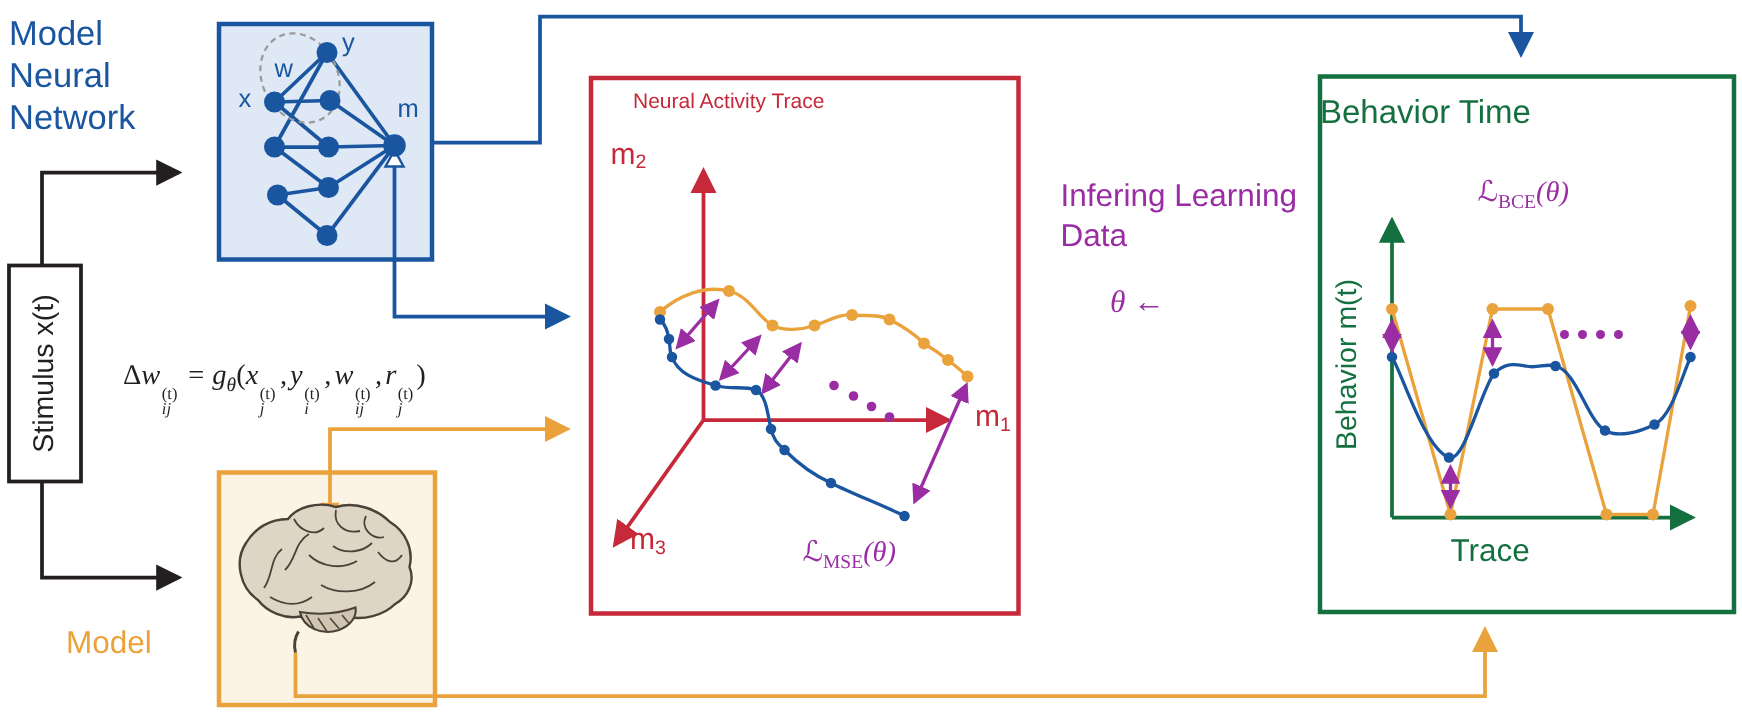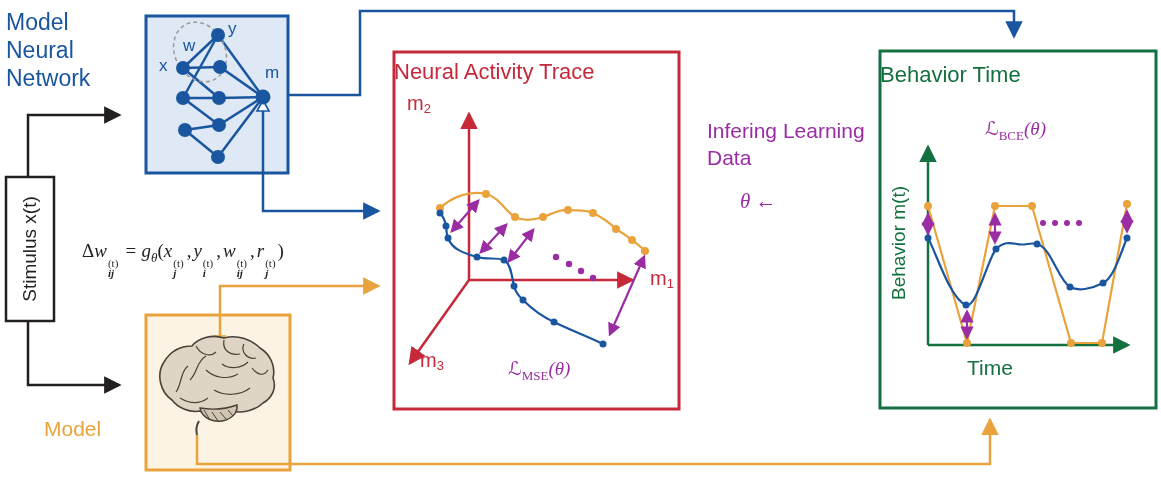--- a/index.html
+++ b/index.html
@@ -13,21 +13,21 @@
   .green{color:#157040;}
   .orange{color:#eaa33c;}
   .purple{color:#9a2da4;}
   .black{color:#231f20;}
   .rot{transform:translate(-50%,-50%) rotate(-90deg);transform-origin:center;white-space:nowrap;}
   .mi{font-family:"Liberation Serif","DejaVu Serif","DejaVu Sans",serif;font-style:italic;}
   .up{font-family:"Liberation Serif","DejaVu Serif","DejaVu Sans",serif;font-style:normal;}
   .loss{font-family:"DejaVu Serif","DejaVu Sans",serif;font-style:italic;}
   .ss{display:inline-flex;flex-direction:column;align-items:flex-start;vertical-align:-0.5em;line-height:0.95;margin:0 2px 0 1px;}
   .ss .sp{font-size:11px;font-style:normal;font-family:"Liberation Serif","DejaVu Serif",serif;}
-  .ss .sb{font-size:11px;font-weight:bold;}
+  .ss .sb{font-size:11px;}
   .sub1{font-size:13px;vertical-align:-0.35em;}
   .subAx{font-size:13px;vertical-align:-0.25em;}
   .sep{margin:0 2px 0 1px;}
   .eq{font-size:19px;white-space:nowrap;}
   
   .sB{stroke:#1a56a0}.sR{stroke:#c5293a}.sG{stroke:#157040}.sO{stroke:#eaa33c}.sP{stroke:#9a2da4}.sK{stroke:#231f20}
   .ln{fill:none;stroke-width:2.5;stroke-linecap:butt;stroke-linejoin:miter;}
   .thin{stroke-width:2.2;}
 </style>
 </head>
@@ -259,31 +259,31 @@
         <span class="sb mi">i</span>
       </span><span class="up sep">,</span><span class="mi">w</span><span class="ss">
         <span class="sp">(t)</span>
         <span class="sb mi">ij</span>
       </span><span class="up sep">,</span><span class="mi">r</span><span class="ss">
         <span class="sp">(t)</span>
         <span class="sb mi">j</span>
       </span><span class="up">)</span>
 </div>
 
-<div class="lbl ctr red" style="left:394px;top:59px;width:285px;font-size:22px;">Neural Activity Trace</div>
+<div class="lbl ctr red" style="left:394px;top:59px;width:285px;font-size:14px;padding-left:28px;">Neural Activity Trace</div>
 <div class="lbl red" style="left:407px;top:92px;font-size:20px;"><span>m</span><span class="subAx">2</span></div>
 <div class="lbl red" style="left:650px;top:267px;font-size:20px;"><span>m</span><span class="subAx">1</span></div>
 <div class="lbl red" style="left:420px;top:349px;font-size:20px;"><span>m</span><span class="subAx">3</span></div>
-<div class="lbl ctr purple" style="left:508px;top:357px;width:130px;font-size:19px;">
+<div class="lbl ctr purple" style="left:535px;top:357px;width:130px;font-size:19px;">
   <span class="loss">ℒ</span><span class="sub1 up">MSE</span><span class="mi">(θ)</span>
 </div>
 
 <div class="lbl ctr purple" style="left:707px;top:117px;width:180px;font-size:21px;line-height:1.3;">Infering Learning Data</div>
 <div class="lbl ctr purple mi" style="left:740px;top:189px;width:115px;font-size:21px;">θ ←</div>
 
 <div class="lbl ctr green" style="left:880px;top:62px;width:276px;font-size:22px;">Behavior Time</div>
 <div class="lbl ctr purple" style="left:985px;top:117px;width:130px;font-size:19px;">
   <span class="loss">ℒ</span><span class="sub1 up">BCE</span><span class="mi">(θ)</span>
 </div>
 <div class="lbl green rot" style="left:899px;top:243px;font-size:19px;">Behavior m(t)</div>
-<div class="lbl ctr green" style="left:967px;top:356px;width:120px;font-size:21px;">Time</div>
+<div class="lbl ctr green" style="left:967px;top:356px;width:120px;font-size:21px;">Trace</div>
 
 </div>
 
 </body></html>

